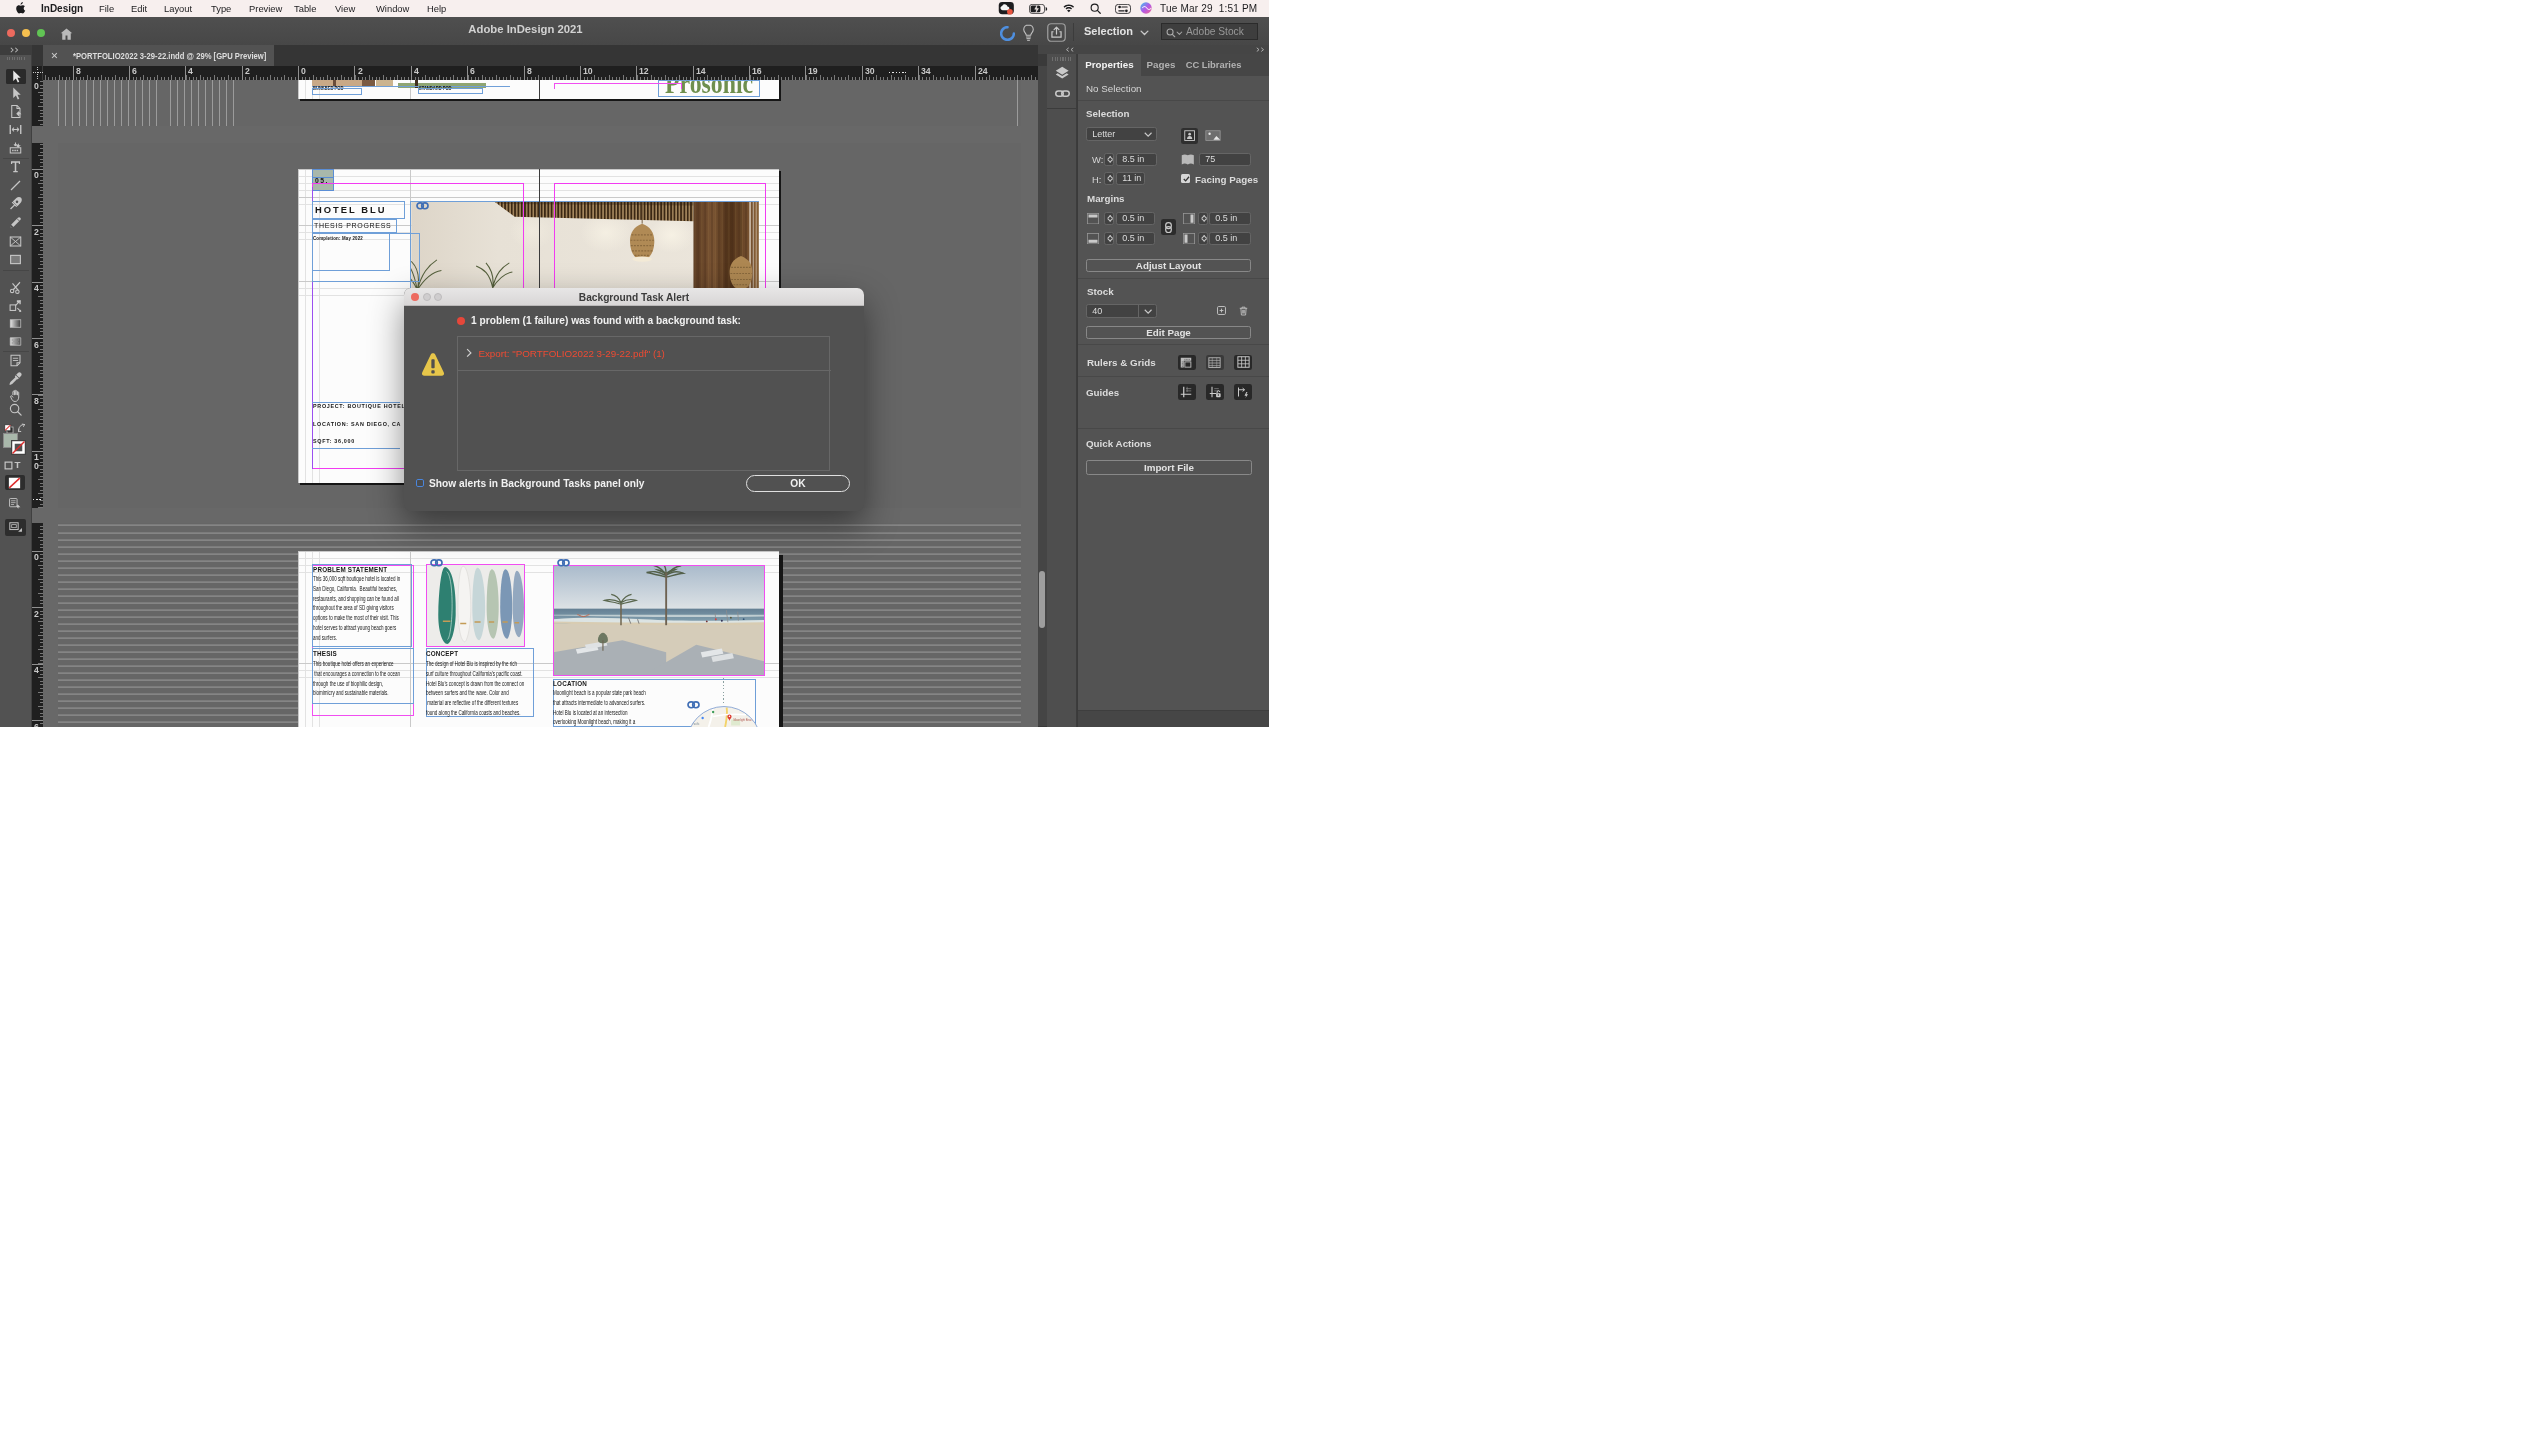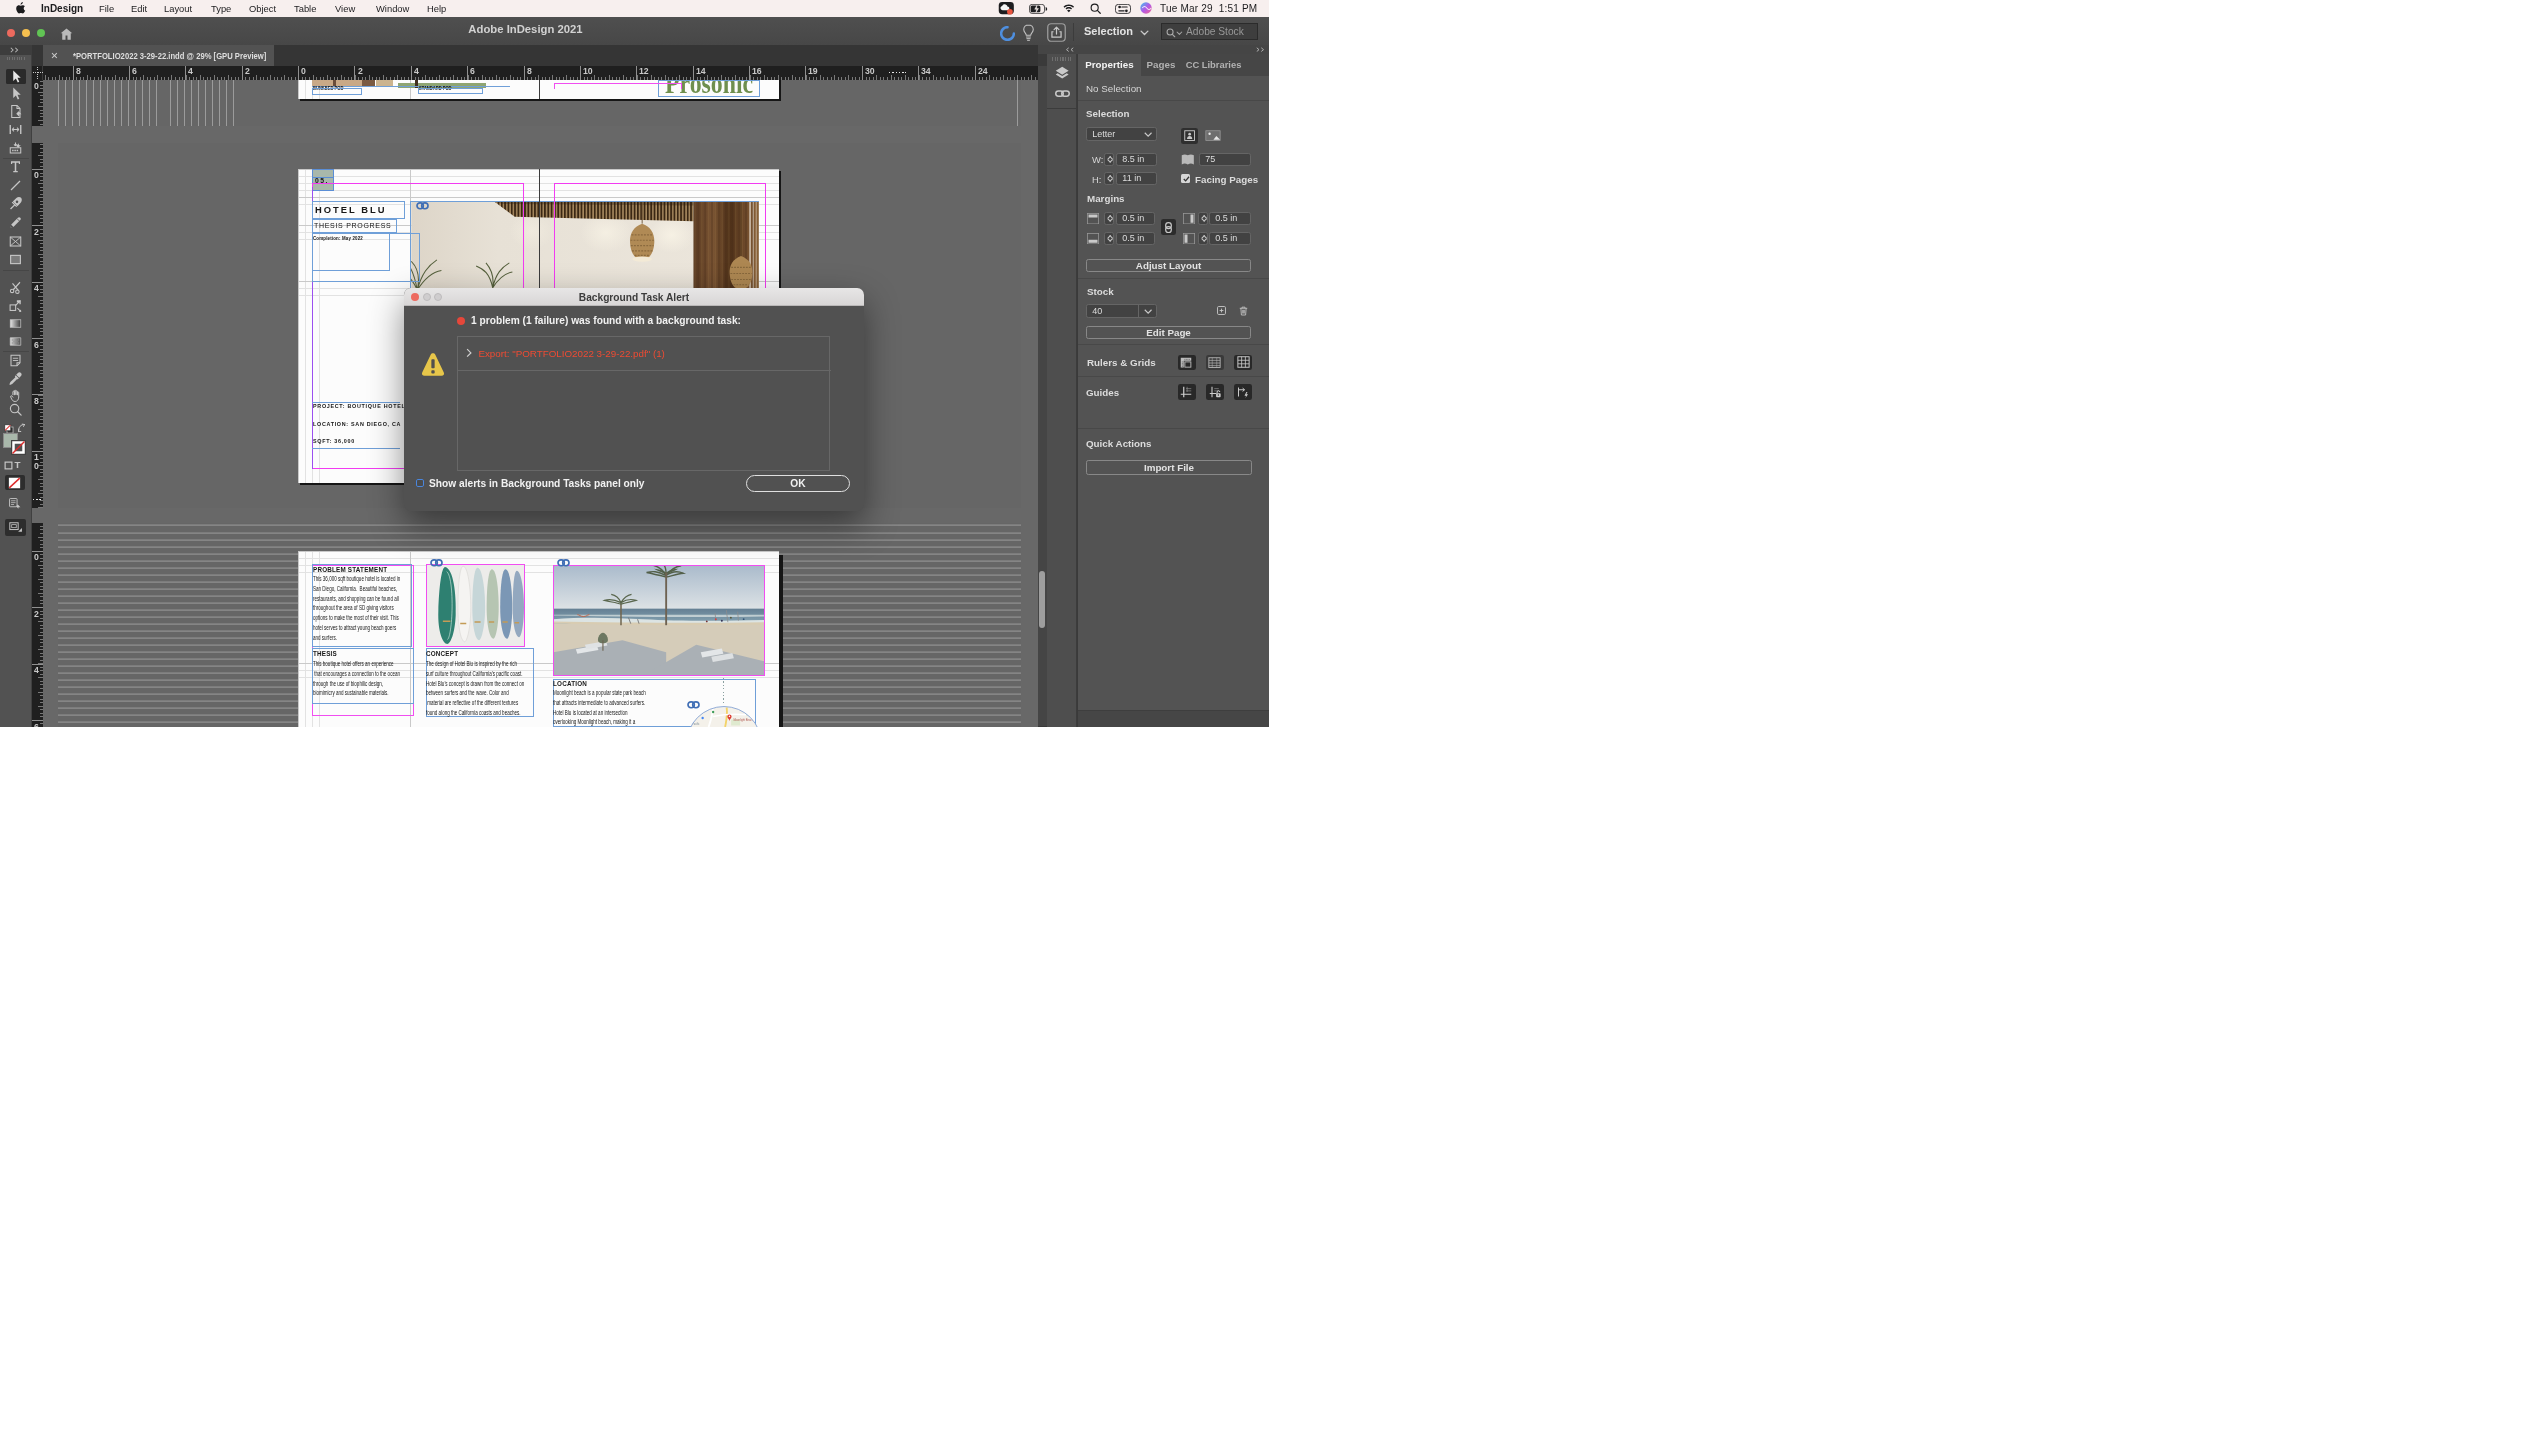--- a/index.html
+++ b/index.html
@@ -87,21 +87,21 @@
 
   <div class="a" id="menubar">
     <svg class="sic" style="left:15px; top:2.3px;" width="10.6" height="12" viewBox="0 0 15 17">
         <path fill="#1c1c1e" d="M12.3 9.1c0-2 1.6-3 1.7-3.1-.9-1.35-2.35-1.54-2.86-1.56-1.22-.12-2.38.72-3 .72-.62 0-1.57-.7-2.58-.68-1.33.02-2.55.77-3.23 1.96-1.38 2.39-.35 5.93 1 7.87.66.95 1.44 2.02 2.47 1.98 1-.04 1.37-.64 2.57-.64 1.2 0 1.54.64 2.59.62 1.07-.02 1.75-.97 2.4-1.93.76-1.1 1.07-2.17 1.09-2.23-.02-.01-2.1-.8-2.12-3.01zM10.25 2.6c.55-.66.92-1.58.82-2.5-.79.03-1.75.53-2.32 1.19-.51.59-.95 1.53-.83 2.43.88.07 1.78-.45 2.33-1.12z"></path>
       </svg>
     <span class="mi" style="left:41px; font-weight:bold; font-size:10px; top:3px;">InDesign</span>
     <span class="mi" style="left:99px;">File</span>
     <span class="mi" style="left:131px;">Edit</span>
     <span class="mi" style="left:164px;">Layout</span>
     <span class="mi" style="left:211px;">Type</span>
-    <span class="mi" style="left:249px;">Object</span>
+    <span class="mi" style="left:249px;">Preview</span>
     <span class="mi" style="left:294px;">Table</span>
     <span class="mi" style="left:335px;">View</span>
     <span class="mi" style="left:376px;">Window</span>
     <span class="mi" style="left:427px;">Help</span>
 
     <svg class="sic" style="left:998px; top:2.3px;" width="16.6" height="13" viewBox="0 0 22 17">
         <rect x="1" y="0" width="20" height="16" rx="4.5" fill="#1d1d1f"></rect>
         <path d="M6.2 10.8c-1.6 0-2.9-1.2-2.9-2.8 0-1.4 1-2.5 2.3-2.7C6 3.9 7.3 3 8.9 3c1.8 0 3.3 1.3 3.5 3h.2c1.3 0 2.4 1.1 2.4 2.4 0 1.3-1.1 2.4-2.4 2.4z" fill="#f5f5f5"></path>
         <circle cx="15.8" cy="12.8" r="3.8" fill="#e9543e"></circle>
       </svg>
@@ -1135,21 +1135,21 @@
       </svg>
       <div class="pltxt" style="left:1092px;top:154px;font-size:9.4px;">W:</div>
       <div class="stepper" style="left:1104px;top:153px;"></div>
       <div class="fld" style="left:1116px;top:153px;width:41px;">8.5 in</div>
       <svg class="a" style="left:1181px;top:153px;" width="13.6" height="13" viewBox="0 0 18 17">
         <path d="M1 3c3-1.5 5-1.5 8 0v12c-3-1.5-5-1.5-8 0zM17 3c-3-1.5-5-1.5-8 0v12c3-1.5 5-1.5 8 0z" fill="#b9b9b9"></path>
       </svg>
       <div class="fld" style="left:1199px;top:153px;width:52px;">75</div>
       <div class="pltxt" style="left:1092px;top:174px;font-size:9.4px;">H:</div>
       <div class="stepper" style="left:1104px;top:172px;"></div>
-      <div class="fld" style="left:1116px;top:172px;width:41px;">11 in</div>
+      <div class="fld" style="left:1116px;top:172px;width:29px;">11 in</div>
       <div class="a" style="left:1181px;top:174px;width:9px;height:9px;background:#d6d6d6;border-radius:1.5px;"></div>
       <svg class="a" style="left:1183px;top:176px;" width="6.8" height="6" viewBox="0 0 9 8">
         <path d="M1 4l2.5 2.5L8 1" fill="none" stroke="#333" stroke-width="1.7"></path>
       </svg>
       <div class="plabel" style="left:1195px;top:174px;font-weight:bold;">Facing Pages</div>
       <div class="plabel" style="left:1087px;top:193px;">Margins</div>
       <svg class="a" style="left:1087px;top:213px;" width="12" height="11.3" viewBox="0 0 16 15">
         <rect x="0.5" y="0.5" width="15" height="14" fill="none" stroke="#9a9a9a"></rect>
         <rect x="2" y="2" width="12" height="4" fill="#c9c9c9"></rect>
       </svg>

